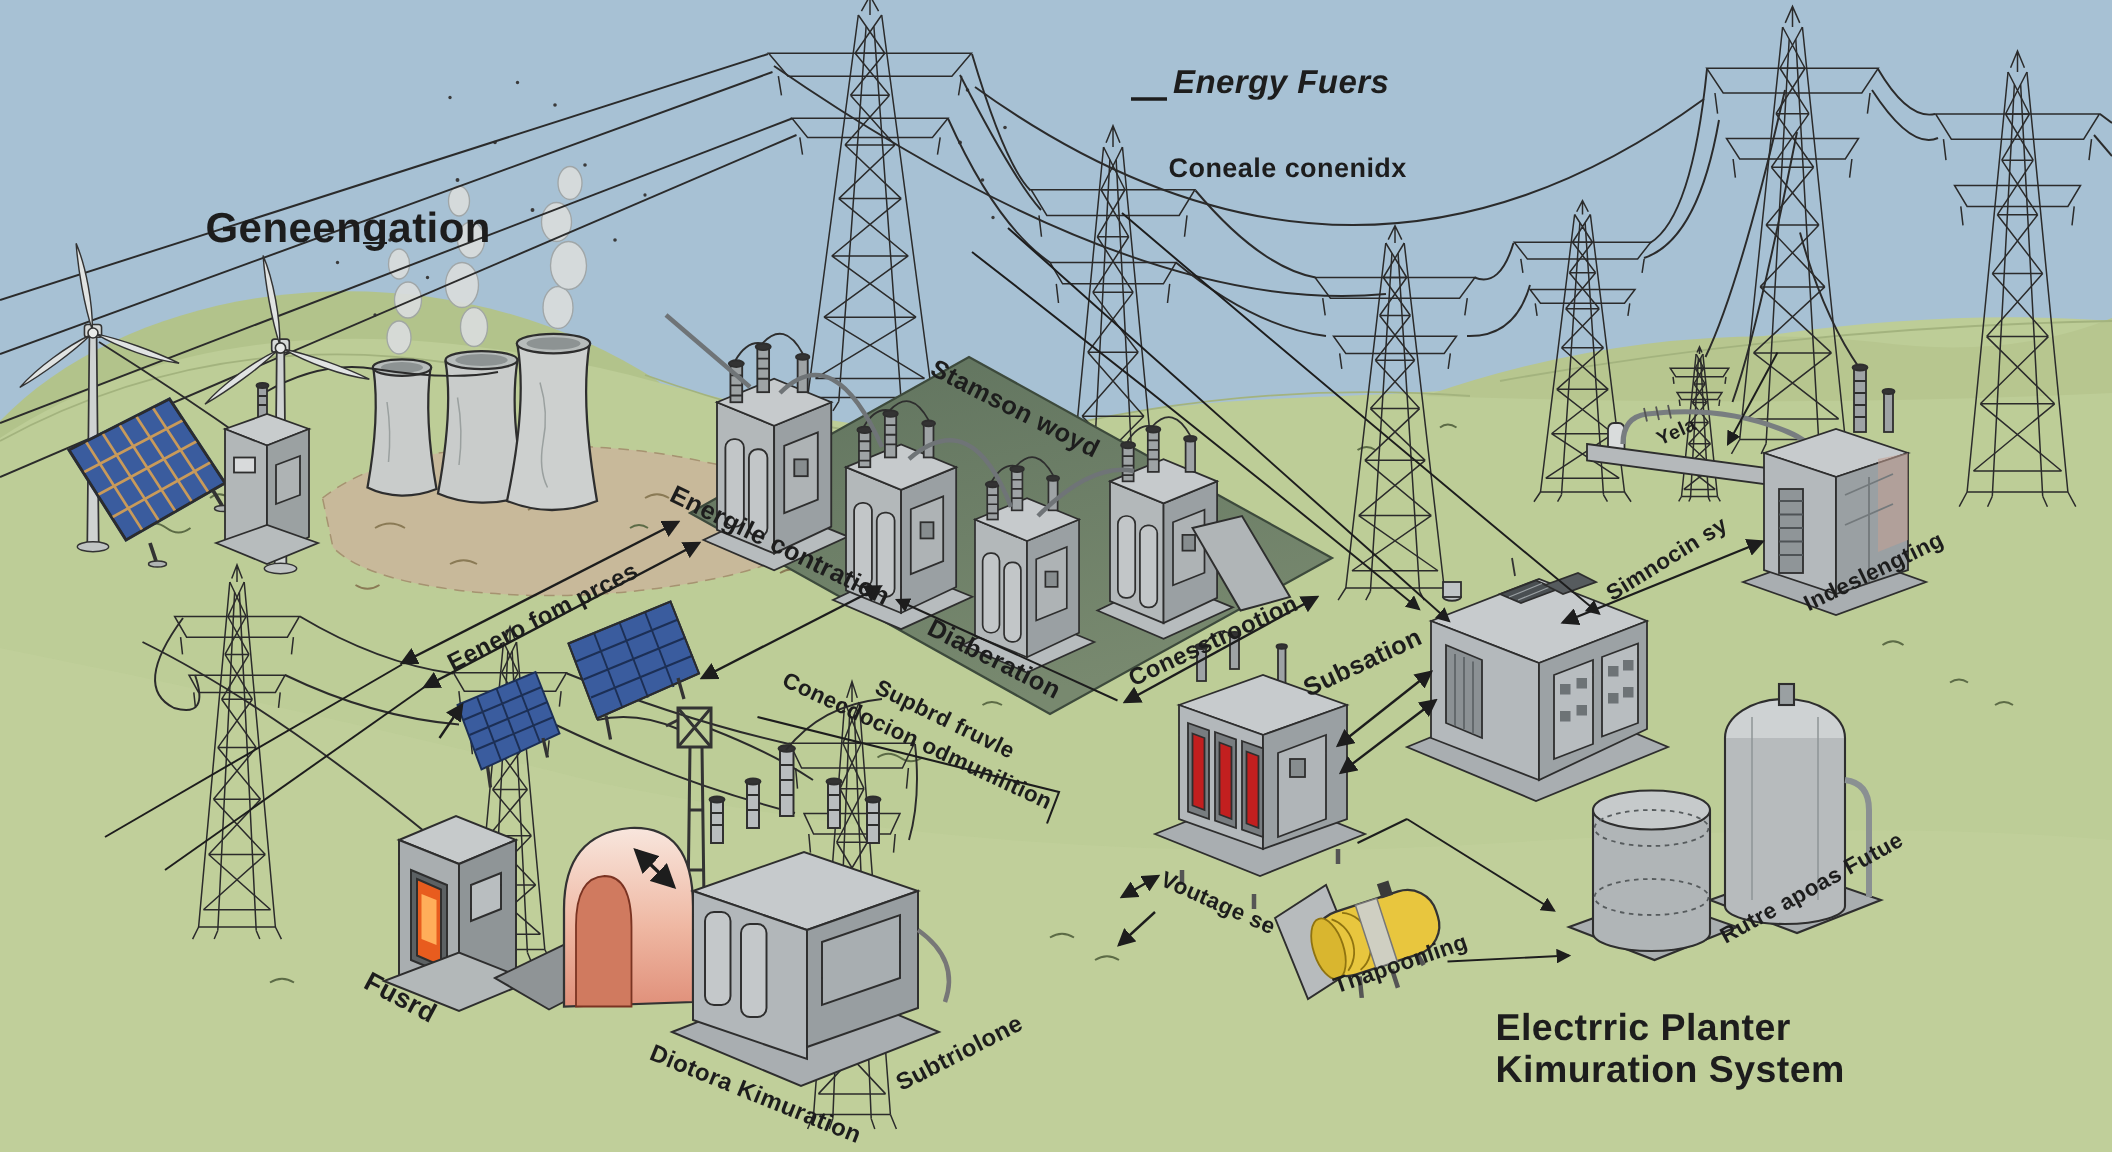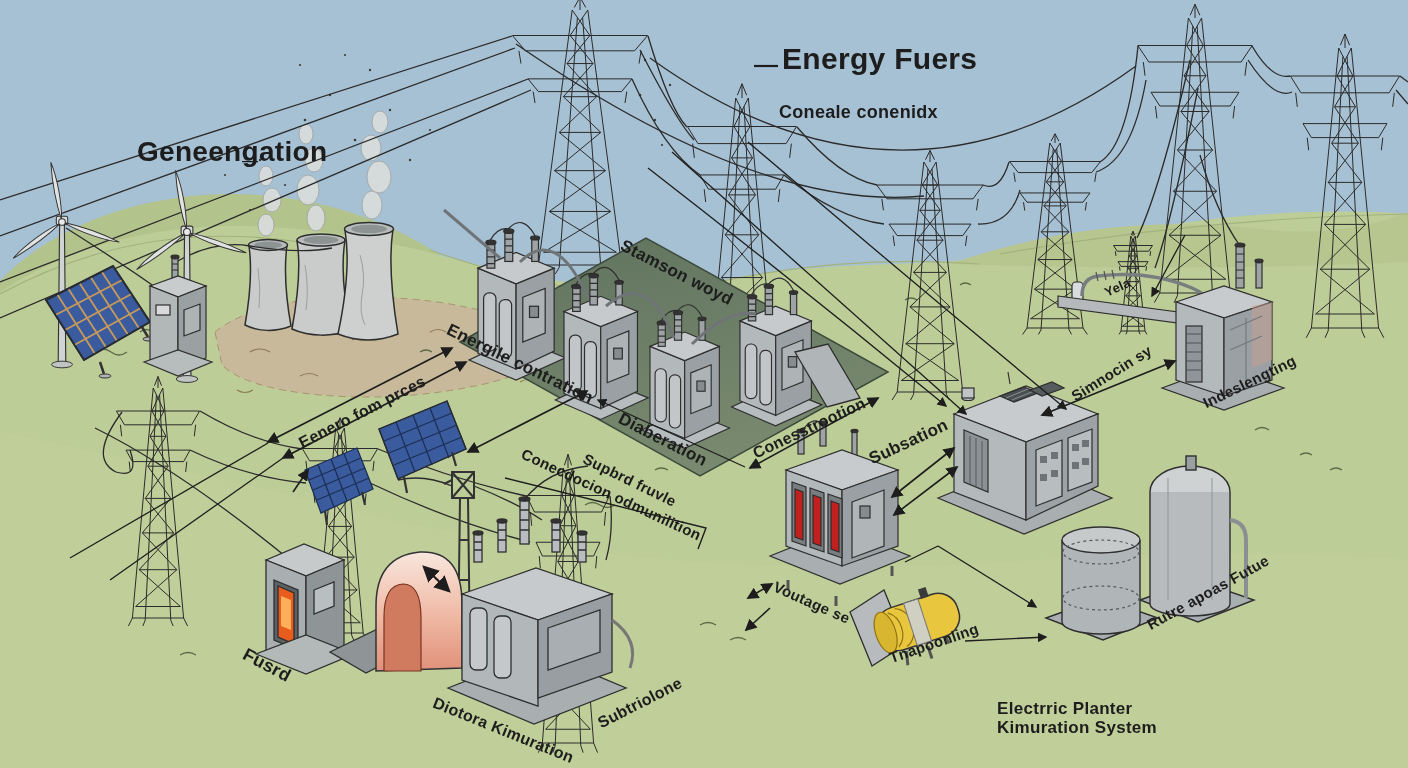--- a/index.html
+++ b/index.html
@@ -3,37 +3,37 @@
 <meta charset="utf-8">
 <style>
   html,body{margin:0;padding:0;background:#888;}
   .stage{position:relative;width:1408px;height:768px;overflow:hidden;background:#a7c1d4;
          font-family:"Liberation Sans",sans-serif;}
   .stage svg{position:absolute;left:0;top:0;}
   .labels{position:absolute;left:0;top:0;width:100%;height:100%;pointer-events:none;}
   .lb{position:absolute;font-weight:700;color:#1d1d1d;white-space:nowrap;
       transform-origin:left top;letter-spacing:.3px;}
   .lb-generation{left:137px;top:136px;font-size:28px;text-align:right;}
-  .lb-energy-fuers{left:782px;top:42px;font-size:30px;}
+  .lb-energy-fuers{left:782px;top:42px;font-size:22px;font-style:italic;}
   .lb-conduit{left:779px;top:102px;font-size:18px;text-align:right;}
   .lb-energile{left:452px;top:320px;font-size:17px;transform:rotate(26deg);}
   .lb-stamson{left:626px;top:236px;font-size:17px;transform:rotate(27deg);}
   .lb-diaberation{left:624px;top:409px;font-size:17px;transform:rotate(27deg);}
   .lb-construction{left:750px;top:446px;font-size:16px;transform:rotate(-25deg);}
   .lb-energy-flow{left:296px;top:436px;font-size:16px;transform:rotate(-27deg);}
   .lb-supply1{left:588px;top:450px;font-size:15px;transform:rotate(26deg);}
   .lb-supply2{left:526px;top:445px;font-size:15px;transform:rotate(25deg);}
   .lb-substation{left:866px;top:451px;font-size:17px;transform:rotate(-25deg);}
   .lb-transmission{left:1068px;top:390px;font-size:15px;transform:rotate(-32deg);}
   .lb-yela{left:1102px;top:286px;font-size:13px;transform:rotate(-24deg);}
   .lb-industrial{left:1200px;top:396px;font-size:15px;transform:rotate(-26deg);}
   .lb-voltage{left:778px;top:578px;font-size:15px;transform:rotate(24deg);}
   .lb-drum{left:887px;top:650px;font-size:15px;transform:rotate(-19deg);}
   .lb-fuse-future{left:1144px;top:618px;font-size:15px;transform:rotate(-29deg);}
-  .lb-system{left:997px;top:700px;font-size:17px;line-height:1.1;}
+  .lb-system{left:997px;top:672px;font-size:25px;line-height:1.1;}
   .lb-fusrd{left:249px;top:644px;font-size:18px;transform:rotate(28deg);}
   .lb-distribution{left:437px;top:694px;font-size:16px;transform:rotate(22deg);}
   .lb-subtriolone{left:595px;top:716px;font-size:16px;transform:rotate(-27deg);}
 </style>
 </head>
 <body>
 
 <div class="stage">
 <svg width="1408" height="768" viewBox="0 0 1408 768">
 <defs>

